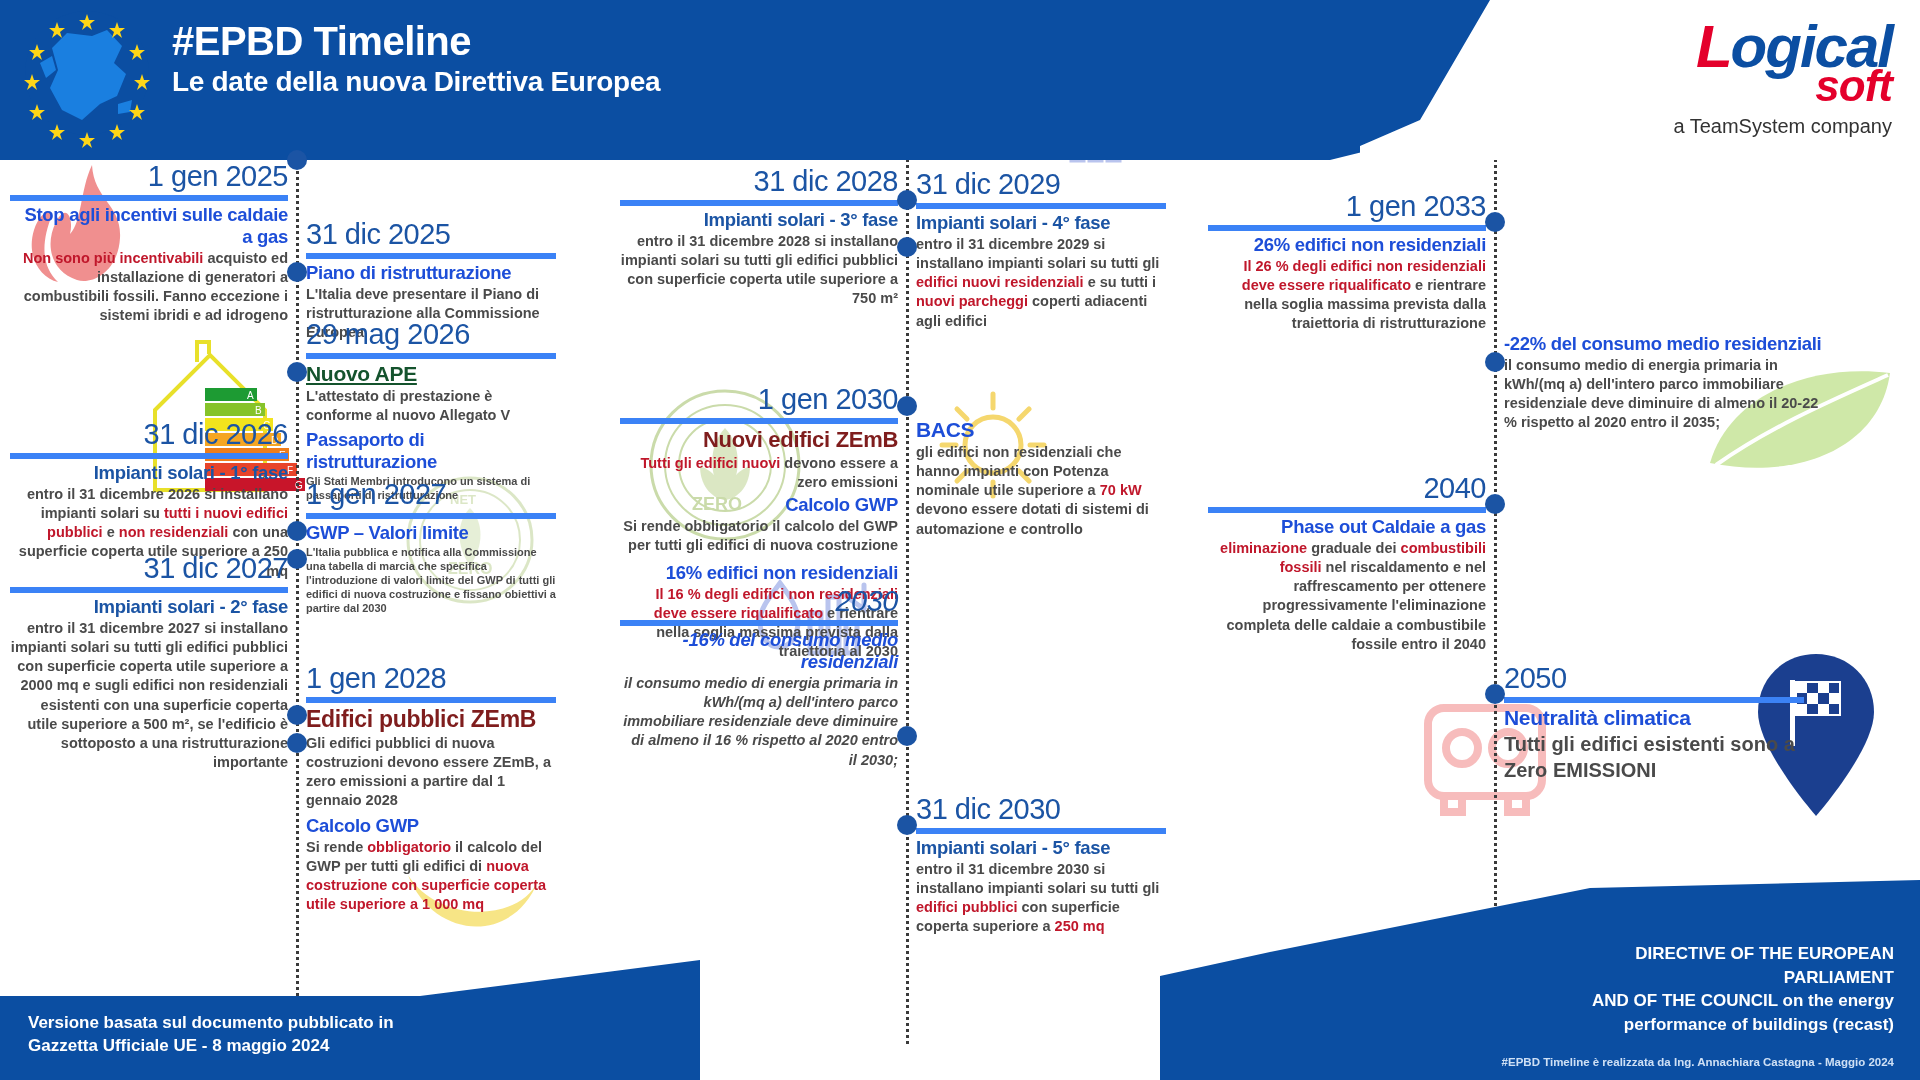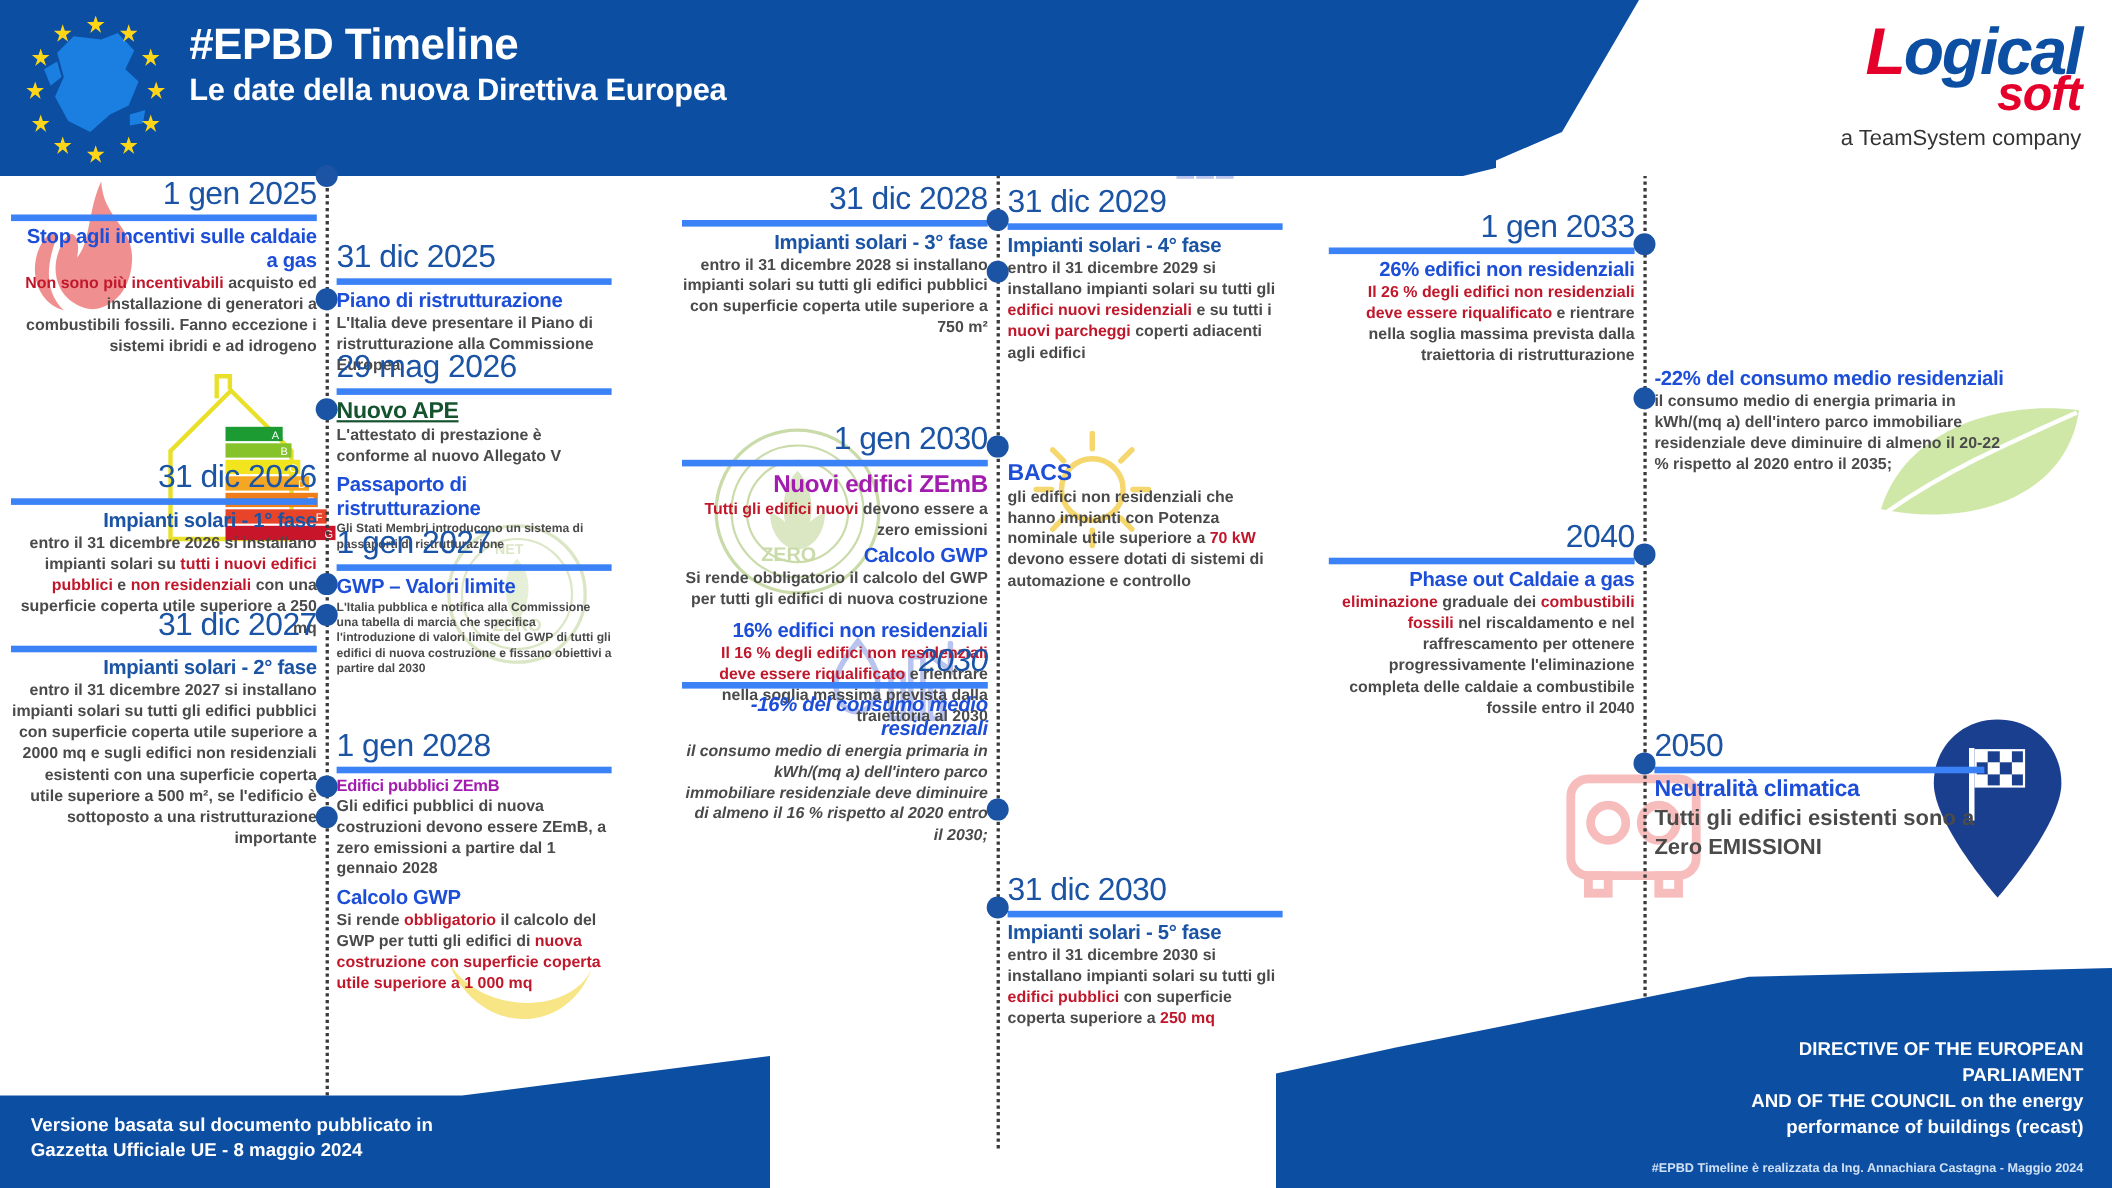--- a/index.html
+++ b/index.html
@@ -44,21 +44,21 @@
 
   
   .entry { position:absolute; z-index:5; }
   .entry .date {
     font-size:29px; font-weight:500; color:#1b54a4; letter-spacing:-0.5px;
     border-bottom:6px solid #3b82f6; padding-bottom:2px; display:block;
   }
   .entry .head { font-size:18.5px; font-weight:800; color:#1d4ed8; letter-spacing:-0.3px; margin-top:3px; }
   .entry .head.blue  { color:#1b54a4; }
   .entry .head.cyan  { color:#14532d;text-decoration:underline; }
-  .entry .head.green { color:#a21caf; }
+  .entry .head.green { color:#7f1d1d; }
   .entry .body { font-size:14.5px; font-weight:600; color:#4a4a4a; line-height:1.32; margin-top:1px; }
   .entry .body.tiny  { font-size:11px; line-height:1.28; }
   .r  { color:#c0172b; font-weight:800; }
   .ta-r { text-align:right; }
   .ta-l { text-align:left; }
 
   
   .footer-left {
     position:absolute; left:0; bottom:0; width:700px; height:120px; z-index:4;
     background:#0b4ea2;
@@ -314,21 +314,21 @@
 </div>
 
 <div class="entry ta-l" style="left:306px;top:478px;width:250px;">
   <span class="date">1 gen 2027</span>
   <div class="head">GWP – Valori limite</div>
   <div class="body tiny">L'Italia pubblica e notifica alla Commissione una tabella di marcia che specifica l'introduzione di valori limite del GWP di tutti gli edifici di nuova costruzione e fissano obiettivi a partire dal 2030</div>
 </div>
 
 <div class="entry ta-l" style="left:306px;top:662px;width:250px;">
   <span class="date">1 gen 2028</span>
-  <div class="head green" style="font-size:15px;">Edifici pubblici ZEmB</div>
+  <div class="head green" style="font-size:23px;">Edifici pubblici ZEmB</div>
   <div class="body">Gli edifici pubblici di nuova costruzioni devono essere ZEmB, a zero emissioni a partire dal 1 gennaio 2028</div>
   <div class="head" style="margin-top:4px;">Calcolo GWP</div>
   <div class="body">
     <span>Si rende </span><span class="r">obbligatorio</span><span> il calcolo del GWP per tutti gli edifici  di </span><span class="r">nuova costruzione con superficie coperta utile superiore a 1 000 mq</span>
   </div>
 </div>
 
 <div class="entry ta-r" style="left:620px;top:165px;width:278px;">
   <span class="date">31 dic 2028</span>
   <div class="head blue">Impianti solari - 3° fase</div>

